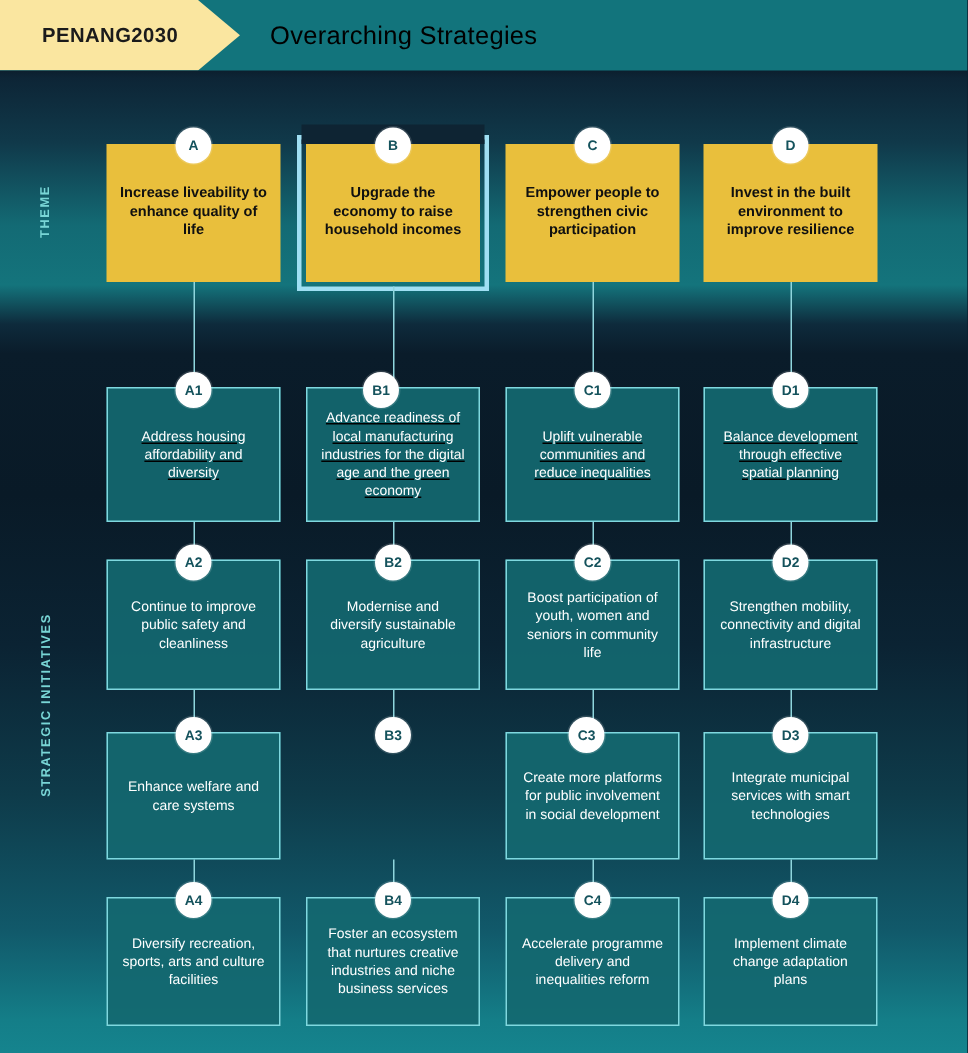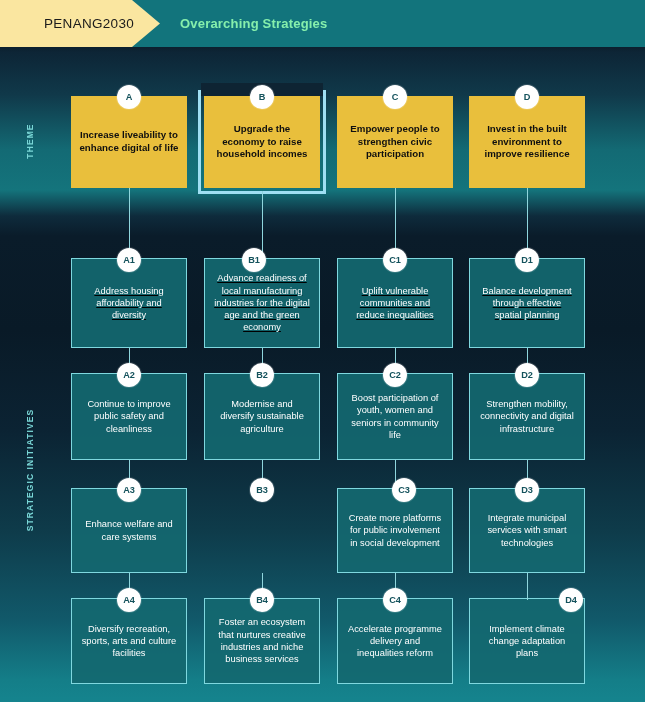--- a/index.html
+++ b/index.html
@@ -46,36 +46,36 @@
   .header-badge {
     position: absolute;
     left: 0; top: 0;
     width: 160px; height: 47px;
     background: #fae6a0;
     clip-path: polygon(0 0, 132px 0, 160px 50%, 132px 100%, 0 100%);
     display: flex;
     align-items: center;
   }
   .header-badge-label {
-    margin-left: 28px;
+    margin-left: 12px;
     font-size: 13.5px;
-    font-weight: normal;
+    font-weight: bold;
     color: #1b1b1b;
     letter-spacing: 0.3px;
     padding-left: 16px;
   }
   .header-title {
     position: absolute;
     left: 180px; top: 0;
     height: 47px;
     display: flex;
     align-items: center;
-    font-size: 13px;
-    font-weight: bold;
-    color: #86efac;
+    font-size: 17px;
+    font-weight: normal;
+    color: #000000;
     letter-spacing: 0.2px;
   }
 
   
   .rail-label {
     position: absolute;
     left: 0;
     width: 60px;
     display: flex;
     align-items: center;
@@ -215,21 +215,21 @@
   <div class="connector" style="left:262px; top:460px; height:30px;"></div>
   <div class="connector" style="left:395px; top:460px; height:30px;"></div>
   <div class="connector" style="left:527px; top:460px; height:30px;"></div>
 
   <div class="connector" style="left:129px; top:573px; height:27px;"></div>
   <div class="connector" style="left:262px; top:573px; height:27px;"></div>
   <div class="connector" style="left:395px; top:573px; height:27px;"></div>
   <div class="connector" style="left:527px; top:573px; height:27px;"></div>
 
   <div class="node theme-box col-a">
-    <div class="node-text">Increase liveability to enhance digital of life</div>
+    <div class="node-text">Increase liveability to enhance quality of life</div>
   </div>
   <div class="node theme-box col-b selected">
     <div class="node-text">Upgrade the economy to raise household incomes</div>
   </div>
   <div class="node theme-box col-c">
     <div class="node-text">Empower people to strengthen civic participation</div>
   </div>
   <div class="node theme-box col-d">
     <div class="node-text">Invest in the built environment to improve resilience</div>
   </div>
@@ -280,34 +280,34 @@
   </div>
   <div class="node init-box col-c row-3">
     <div class="node-text">Create more platforms for public involvement in social development</div>
   </div>
   <div class="node init-box col-d row-3">
     <div class="node-text">Integrate municipal services with smart technologies</div>
   </div>
 
   <div class="code-badge" style="left:117px; top:478px;">A3</div>
   <div class="code-badge" style="left:250px; top:478px;">B3</div>
-  <div class="code-badge" style="left:392px; top:478px;">C3</div>
+  <div class="code-badge" style="left:379px; top:478px;">C3</div>
   <div class="code-badge" style="left:515px; top:478px;">D3</div>
 
   <div class="node init-box col-a row-4">
     <div class="node-text">Diversify recreation, sports, arts and culture facilities</div>
   </div>
   <div class="node init-box col-b row-4">
     <div class="node-text">Foster an ecosystem that nurtures creative industries and niche business services</div>
   </div>
   <div class="node init-box col-c row-4">
     <div class="node-text">Accelerate programme delivery and inequalities reform</div>
   </div>
   <div class="node init-box col-d row-4">
     <div class="node-text">Implement climate change adaptation plans</div>
   </div>
 
   <div class="code-badge" style="left:117px; top:588px;">A4</div>
   <div class="code-badge" style="left:250px; top:588px;">B4</div>
   <div class="code-badge" style="left:383px; top:588px;">C4</div>
-  <div class="code-badge" style="left:515px; top:588px;margin-left:44px;">D4</div>
+  <div class="code-badge" style="left:515px; top:588px;">D4</div>
 
 </div>
 
 </body></html>

